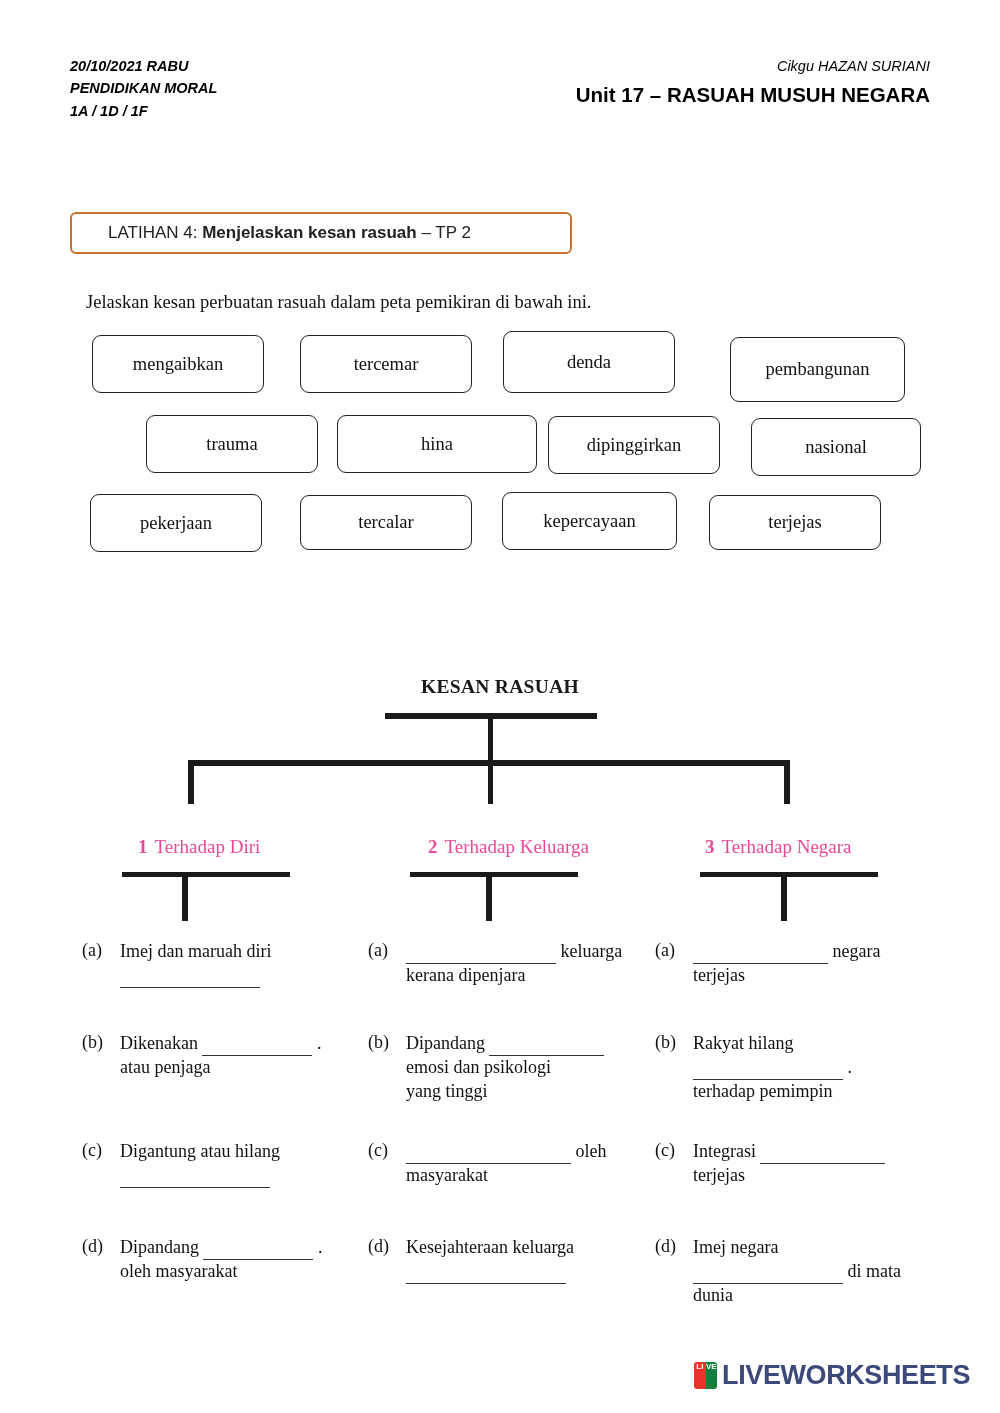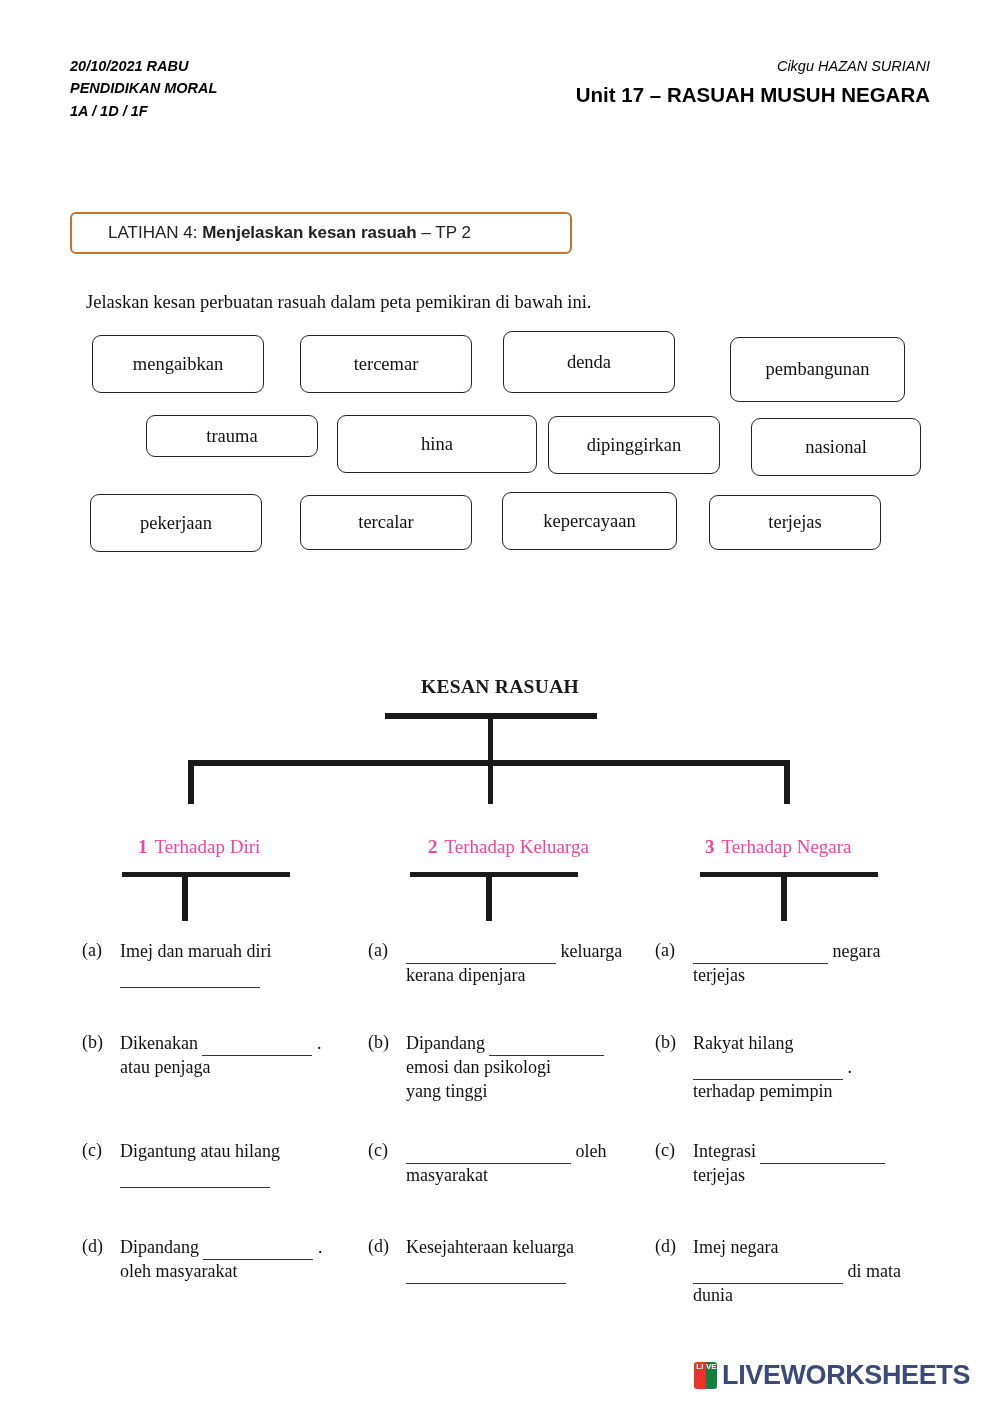--- a/index.html
+++ b/index.html
@@ -223,21 +223,21 @@
   </div>
 </div>
 
 <div class="instruction">Jelaskan kesan perbuatan rasuah dalam peta pemikiran di bawah ini.</div>
 
 <div id="wordbank">
     <div class="wordbox" style="left: 92px; top: 335px; width: 172px; height: 58px;">mengaibkan</div>
     <div class="wordbox" style="left: 300px; top: 335px; width: 172px; height: 58px;">tercemar</div>
     <div class="wordbox" style="left: 503px; top: 331px; width: 172px; height: 62px;">denda</div>
     <div class="wordbox" style="left: 706px; top: 337px; width: 175px; height: 65px; margin-left: 24px;">pembangunan</div>
-    <div class="wordbox" style="left: 146px; top: 415px; width: 172px; height: 42px;">trauma</div>
+    <div class="wordbox" style="left: 146px; top: 415px; width: 172px; height: 58px;">trauma</div>
     <div class="wordbox" style="left: 337px; top: 415px; width: 200px; height: 58px;">hina</div>
     <div class="wordbox" style="left: 548px; top: 416px; width: 172px; height: 58px;">dipinggirkan</div>
     <div class="wordbox" style="left: 751px; top: 418px; width: 170px; height: 58px;">nasional</div>
     <div class="wordbox" style="left: 90px; top: 494px; width: 172px; height: 58px;">pekerjaan</div>
     <div class="wordbox" style="left: 300px; top: 495px; width: 172px; height: 55px;">tercalar</div>
     <div class="wordbox" style="left: 502px; top: 492px; width: 175px; height: 58px;">kepercayaan</div>
     <div class="wordbox" style="left: 709px; top: 495px; width: 172px; height: 55px;">terjejas</div>
   </div>
 
 <div class="kesan-title">KESAN RASUAH</div>

